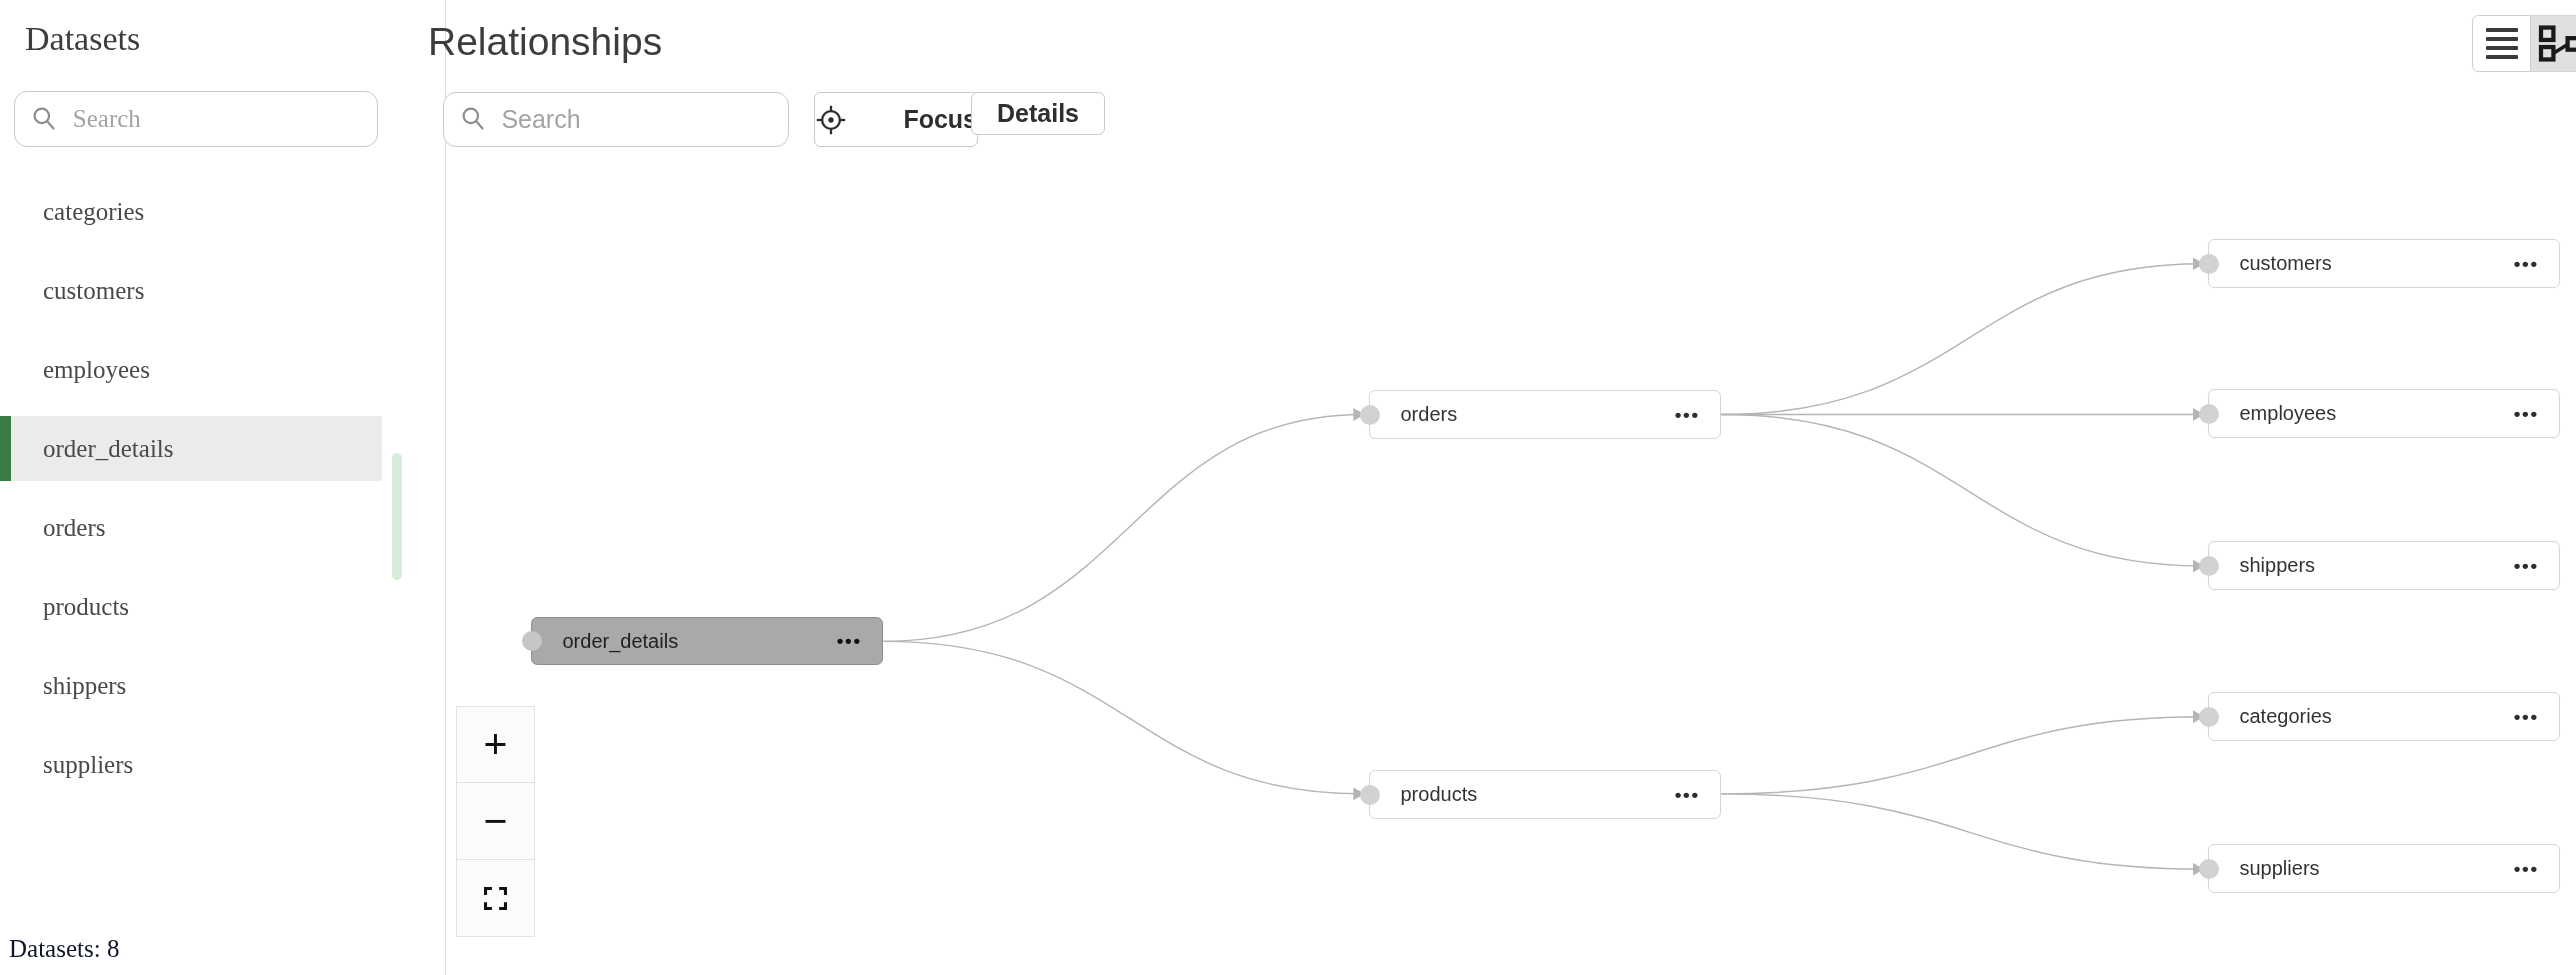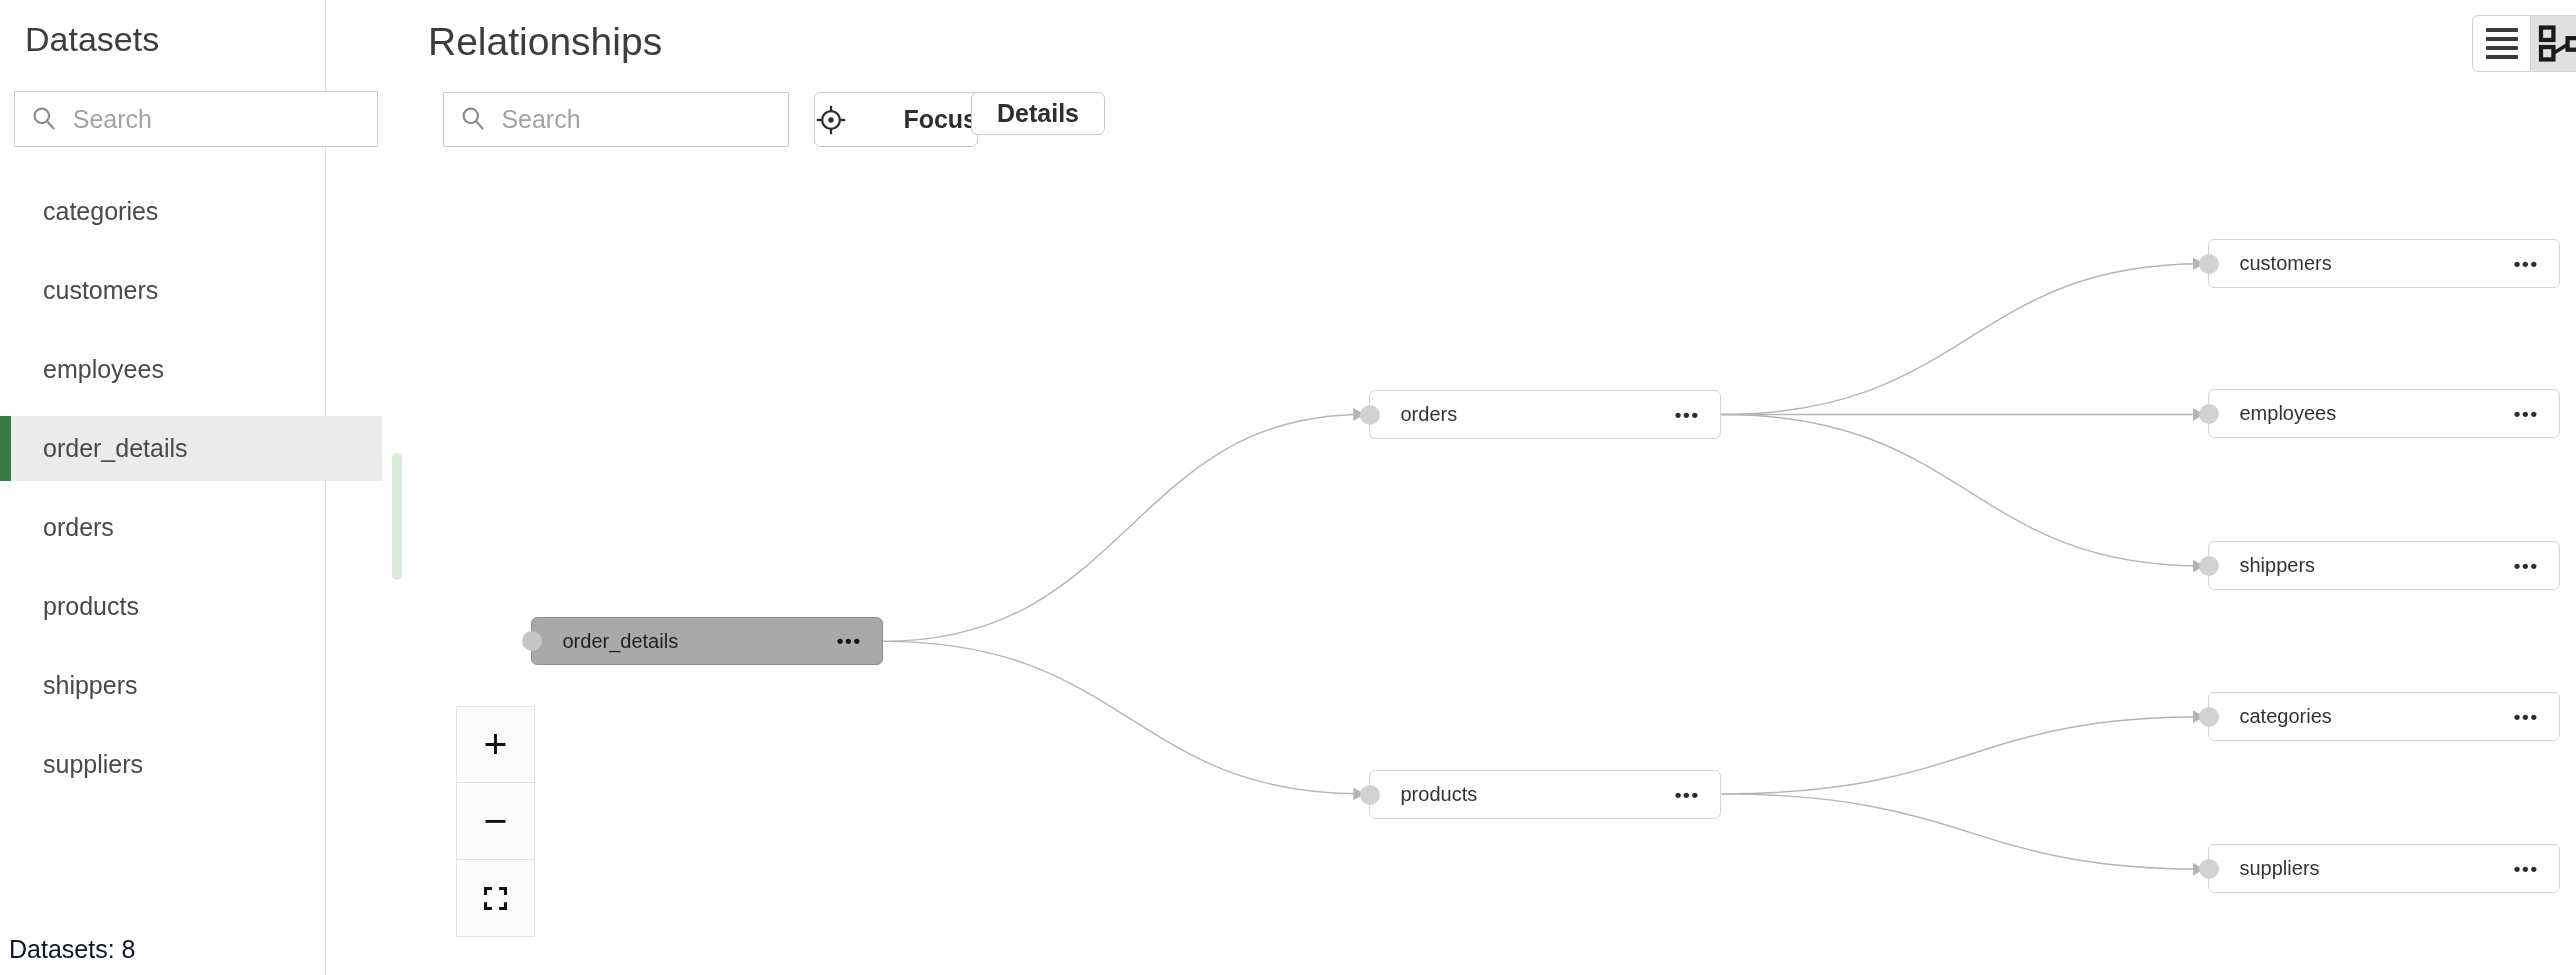--- a/index.html
+++ b/index.html
@@ -1,24 +1,24 @@
 <!DOCTYPE html>
 <html style="font-size:14.4px"><head>
 <meta charset="utf-8">
 <style>
   * { margin:0; padding:0; box-sizing:border-box; }
   html,body { width:2576px; height:976px; overflow:hidden; background:#fff;
               font-family:"Liberation Sans","DejaVu Sans",sans-serif; color:#3d3d3d; }
 
   
-  .sidebar { position:absolute; left:0; top:0; width:326px; height:976px;
-             border-right:1.8px solid #dcdcdc; background:#fff; }
+  .sidebar { position:absolute; left:0; top:0; width:446px; height:976px;
+             border-right:1.8px solid #dcdcdc; background:#fff;font-family:Liberation Serif, serif; }
   .sidebar-title { position:absolute; left:25px; top:20px; font-size:34px; color:#3d3d3d; }
   .search-box { position:absolute; display:flex; align-items:center;
-                border:1.8px solid #c9c9c9; border-radius:1px; background:#fff; }
+                border:1.8px solid #c9c9c9; border-radius:13px; background:#fff; }
   .sidebar .search-box { left:14.4px; top:91px; width:364px; height:56px; }
   .search-box svg { margin-left:16px; flex:0 0 auto; }
   .search-box input { border:none; outline:none; flex:1; height:100%; font-size:25px;
                       padding-left:14.4px; font-family:inherit; color:#3d3d3d; background:transparent; }
   .search-box input::placeholder { color:#a3a3a3; }
 
   .ds-list { position:absolute; left:0; top:172px; width:406px; }
   .ds-row { position:relative; height:79px; display:flex; align-items:center;
             padding-left:43px; font-size:25px; color:#494949; cursor:pointer; }
   .ds-row span { position:relative; z-index:1; }

